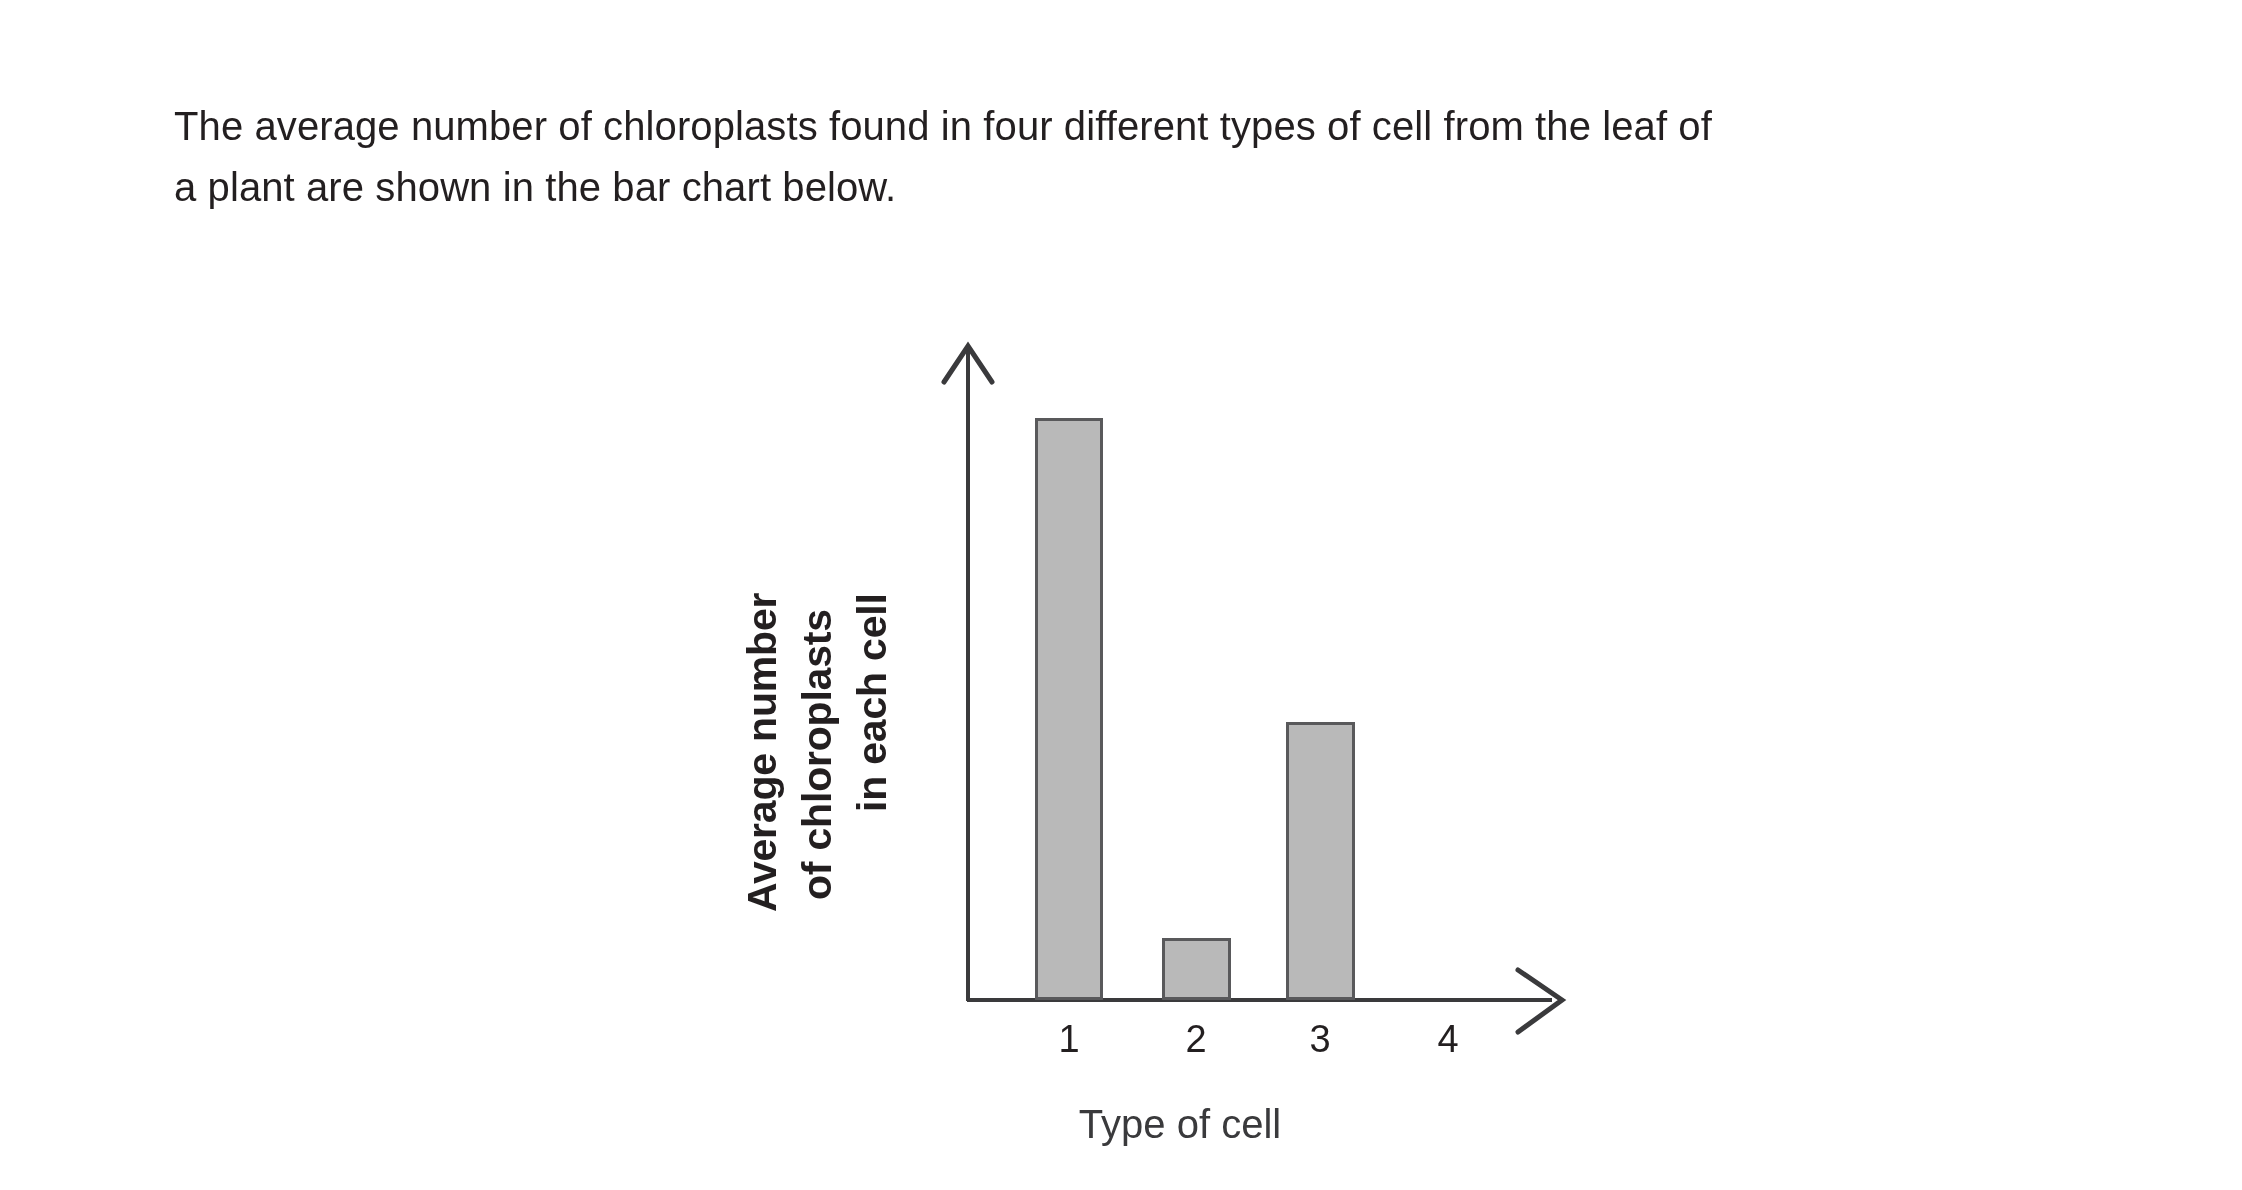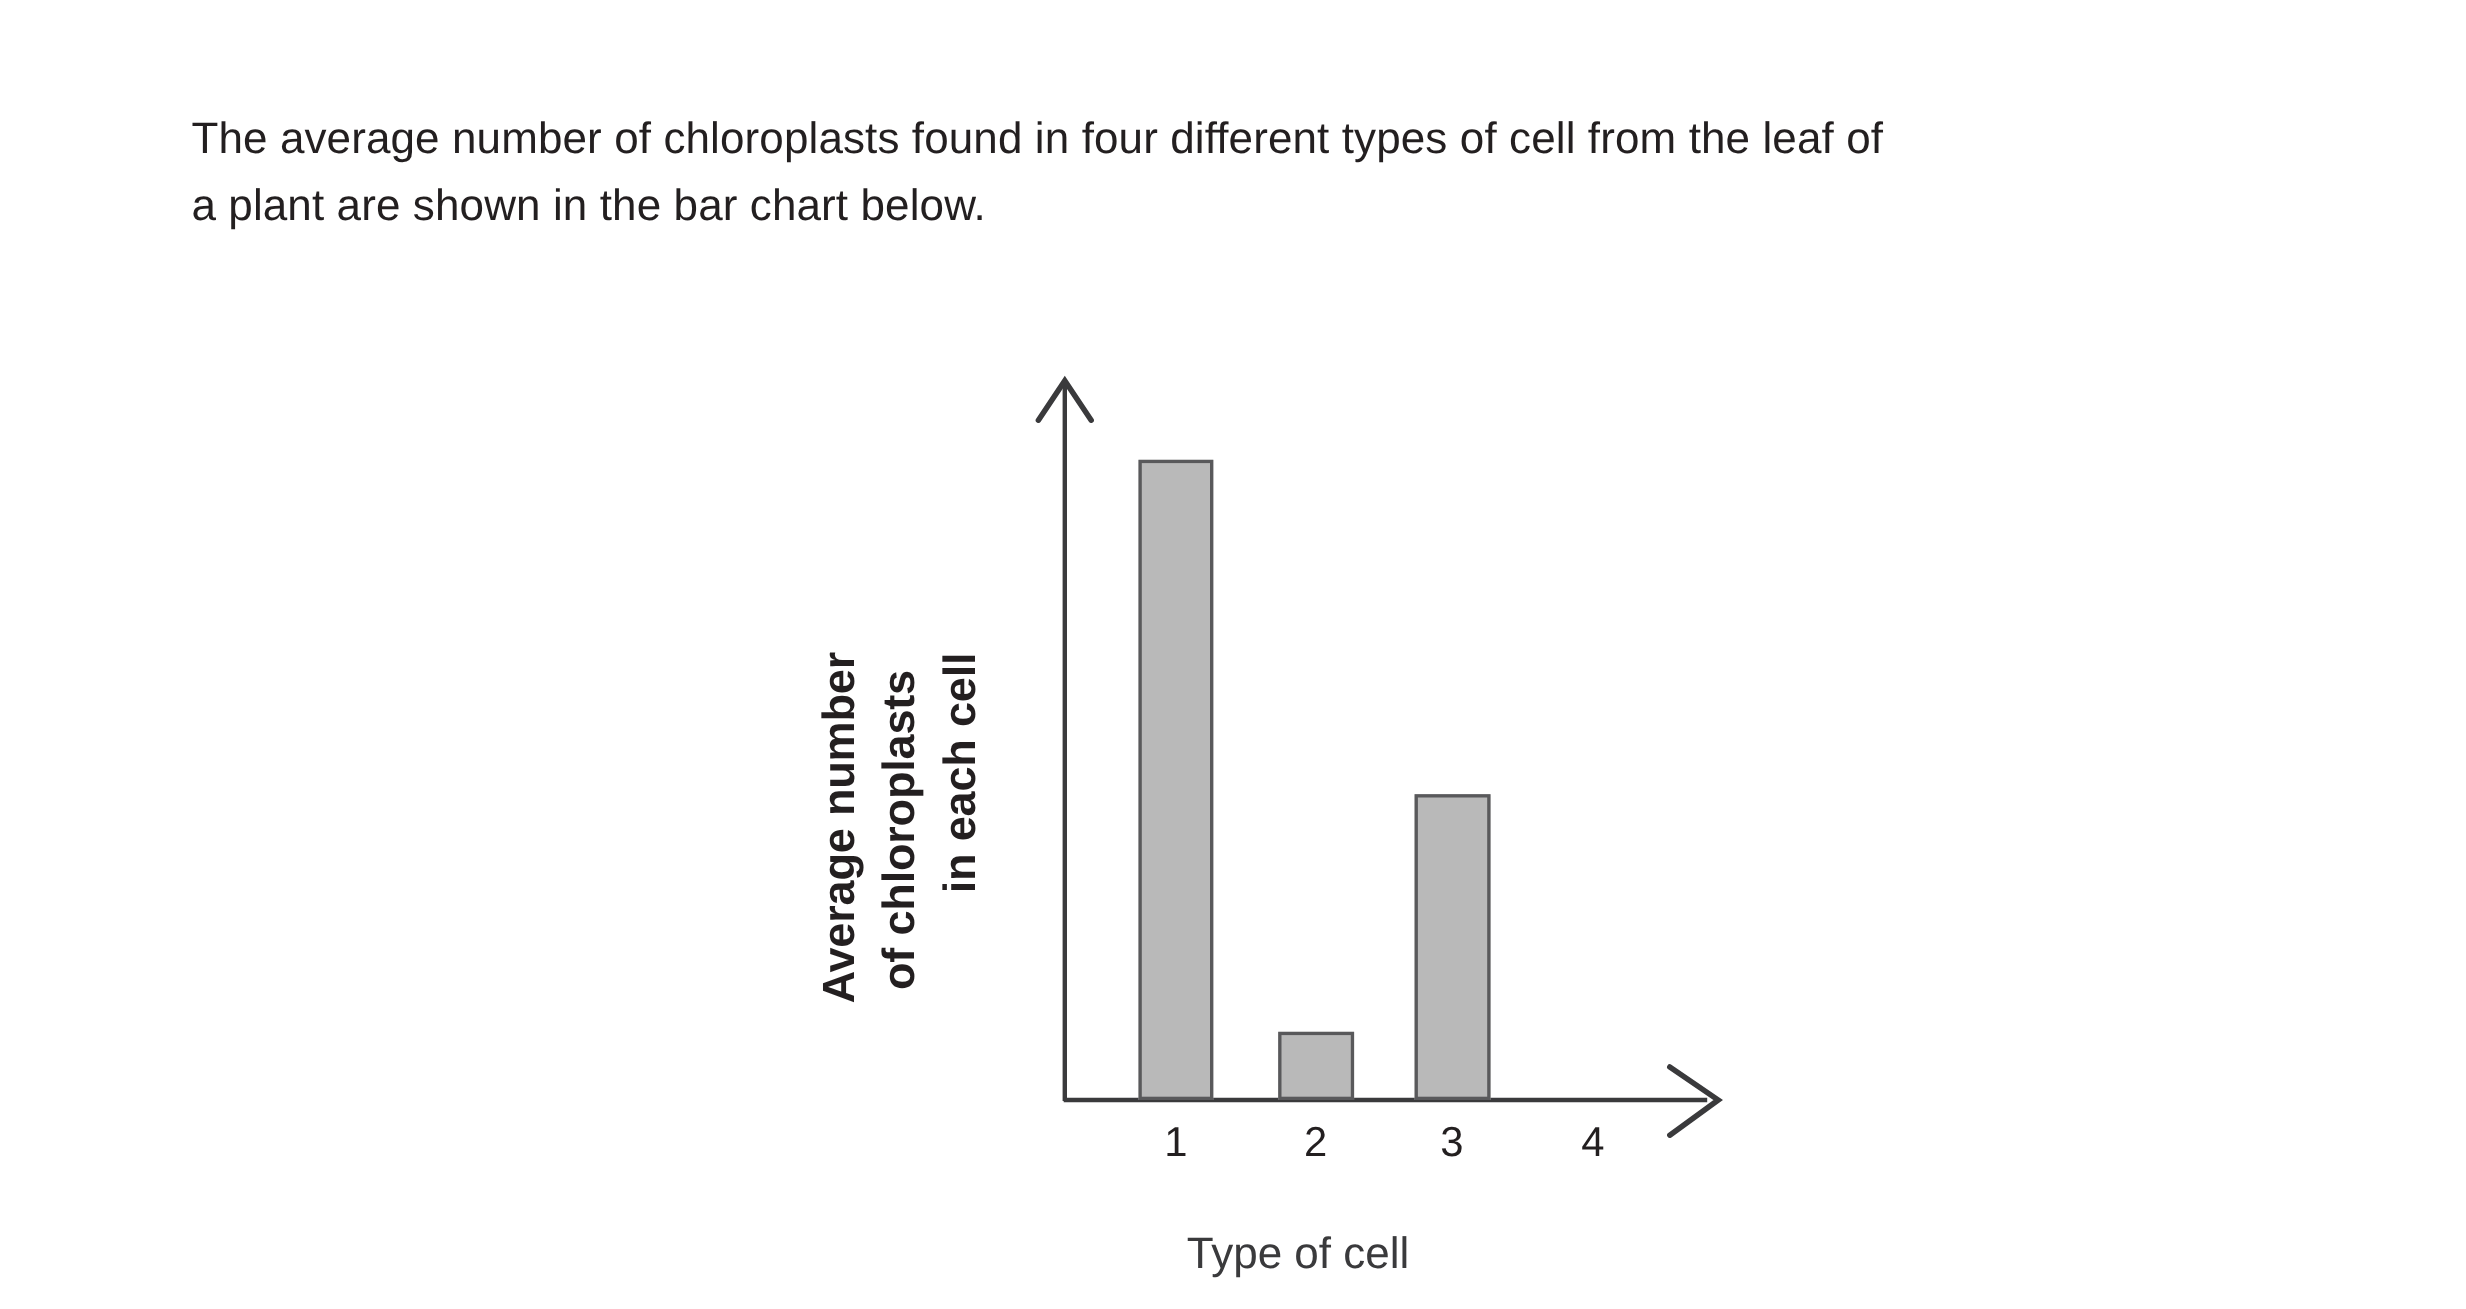--- a/index.html
+++ b/index.html
@@ -77,21 +77,21 @@
     font-weight: 400;
     color: #231f20;
     text-align: center;
     width: 60px;
   }
 
   
   #x-axis-title {
     position: absolute;
     left: 330px;
-    top: 796px;
+    top: 780px;
     width: 320px;
     text-align: center;
     font-size: 40px;
     line-height: 48px;
     font-weight: 400;
     color: #3a3a3c;
   }
 
   
   #y-axis-title {

